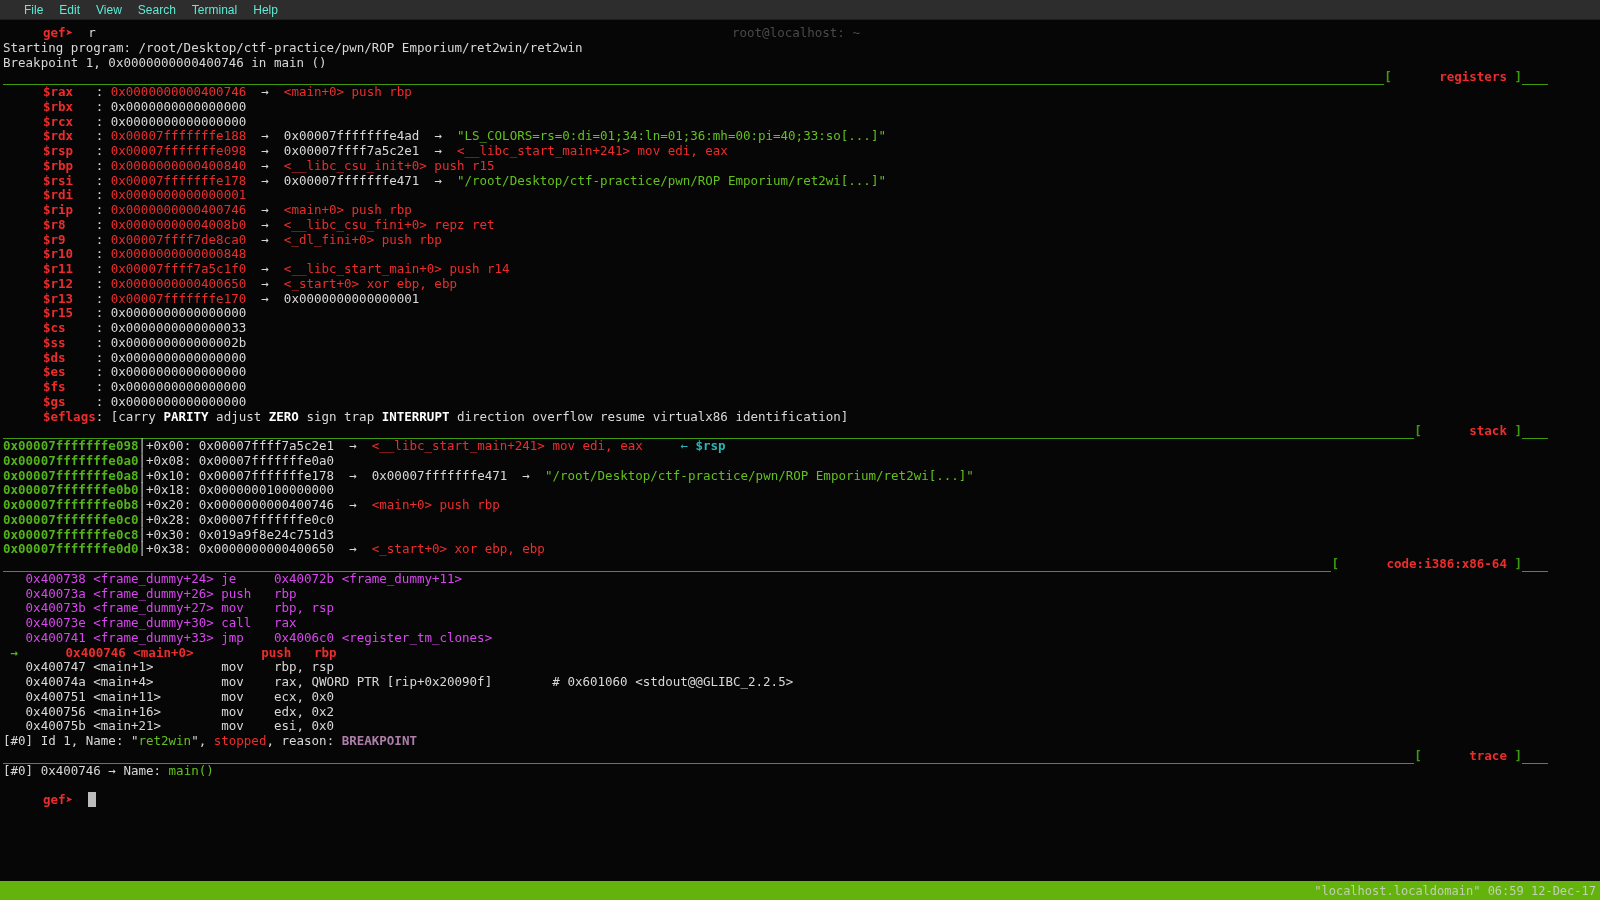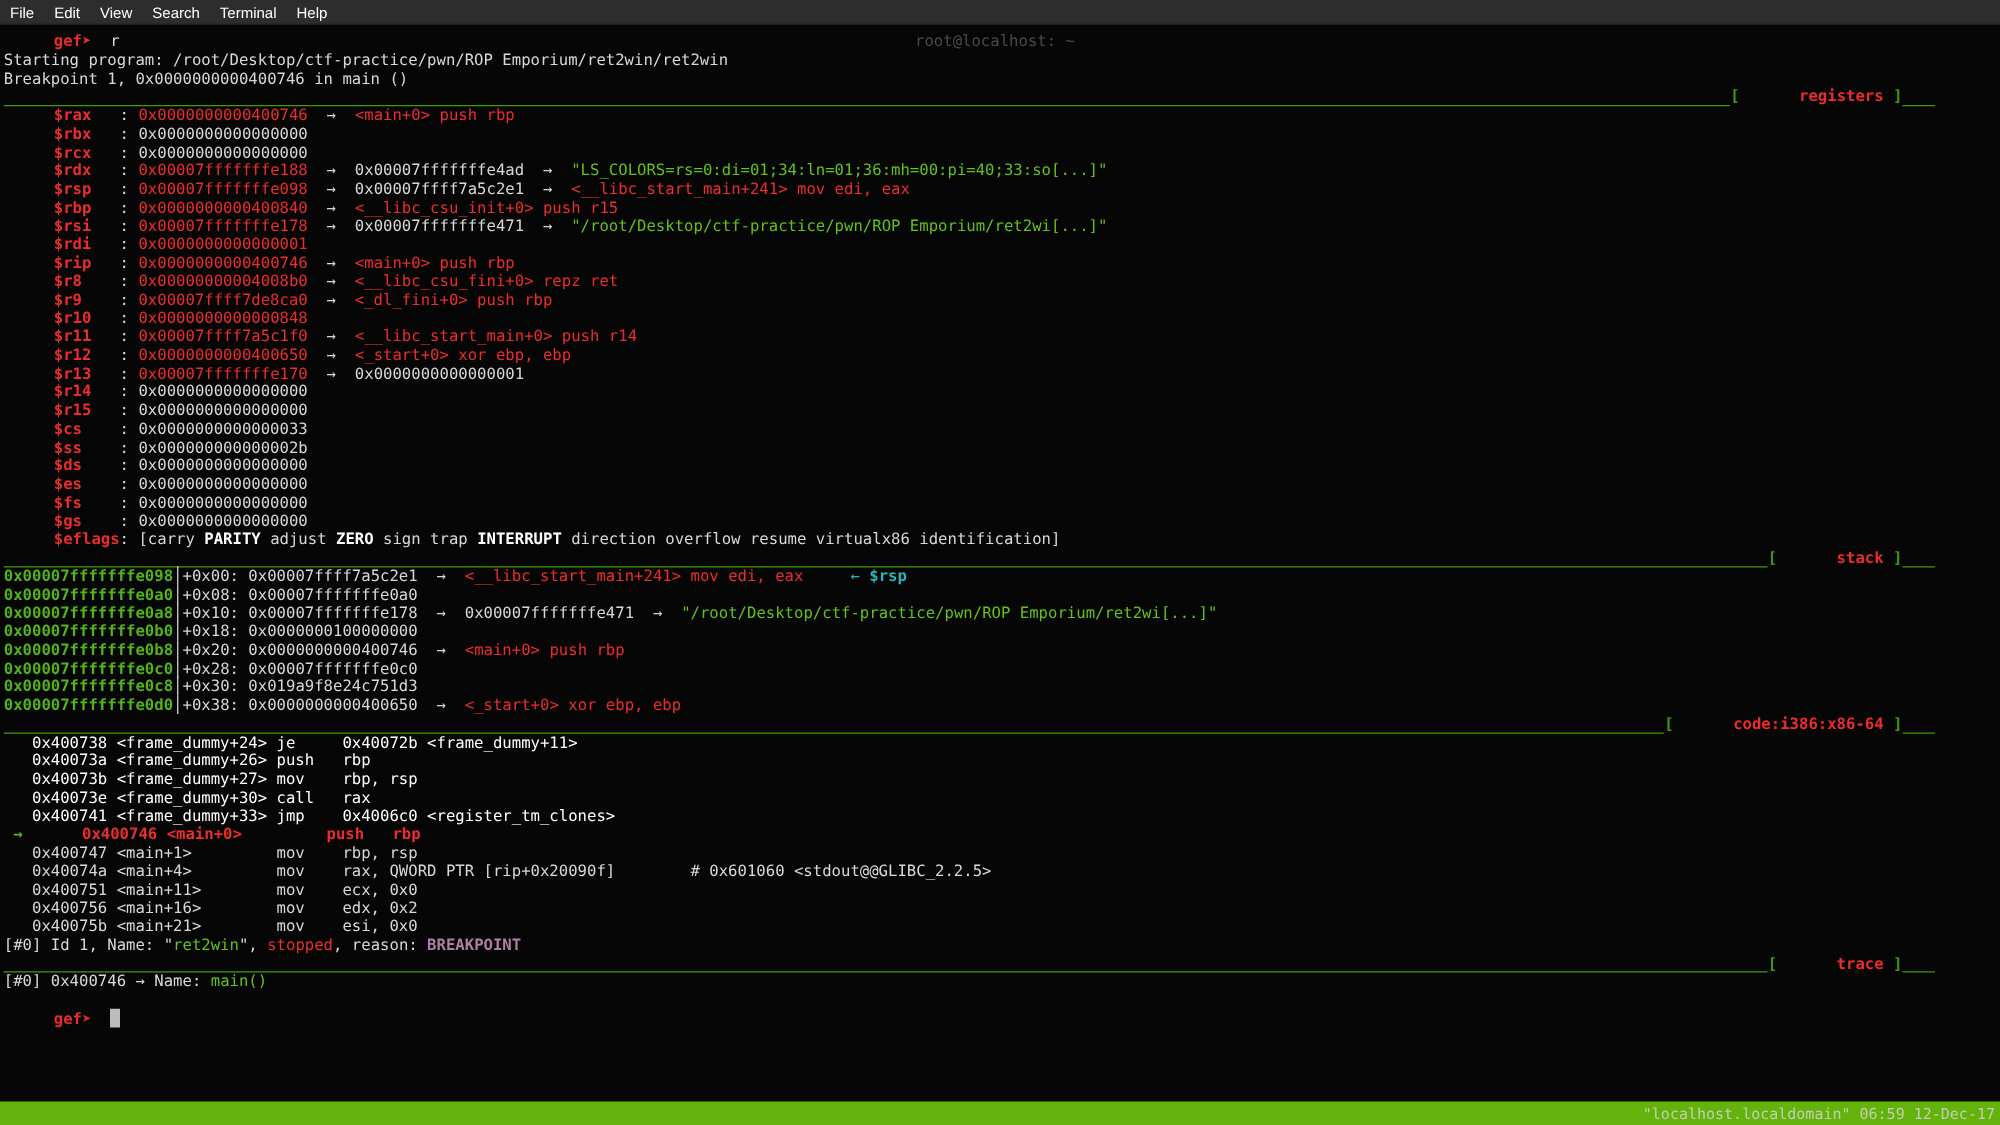--- a/index.html
+++ b/index.html
@@ -1,42 +1,42 @@
 <!DOCTYPE html>
 <html><head>
 <meta charset="utf-8">
 <style>
   * { box-sizing: border-box; }
   html, body { margin:0; padding:0; width:1600px; height:900px; overflow:hidden; background:#000; }
   body { font-family:"DejaVu Sans Mono", monospace; }
 
   .menubar {
     height:20px; background:#2d2d2d; display:flex; align-items:center;
-    font-family:"Liberation Sans", sans-serif; font-size:12px; color:#ffffff; padding:0 0;
+    font-family:"Liberation Sans", sans-serif; font-size:12px; color:#5eead4; padding:0 16px;
     border-bottom:1px solid #1f1f1f;
   }
   .mitem { padding:2px 8px; cursor:default; }
 
   .terminal {
     position:relative; height:861px; background:#060606;
     padding:6px 0 0 3px; font-size:12.5px; line-height:14.75px;
   }
   .tline { white-space:pre; height:14.75px; }
 
   
   .w  { color:#d8d8d8; }
   .wb { color:#ffffff; font-weight:bold; }
   .r  { color:#ed2d2d; }
   .rb { color:#ed2d2d; font-weight:bold;margin-left:40px; }
   .g  { color:#62c11c; }
   .gb { color:#52b31a; font-weight:bold; }
   .g2 { color:#3f9b0b; font-weight:bold; }
   .c  { color:#2cb5b5; }
   .cb { color:#2cb5b5; font-weight:bold; }
-  .d  { color:#ffffff;margin-top:17px; }
+  .d  { color:#d946ef;margin-top:17px; }
   .p  { color:#ad7fa8; font-weight:bold; }
   .gh { color:#3c3c3c; }
   .cur { background:#bcbcbc; color:#bcbcbc; }
 
   
   .seprow { display:flex; padding-right:52px;text-align:right; }
   .sline { flex:1 1 auto; align-self:flex-end; height:3px; border-bottom:1px solid #3f9b0b; }
   .sline.short { flex:0 0 26px; }
   .slab { white-space:pre; }
 
@@ -75,21 +75,20 @@
     <div class="tline"><span class="rb">$rbp</span><span class="w">   : </span><span class="r">0x0000000000400840</span><span class="w">  →  </span><span class="r">&lt;__libc_csu_init+0&gt; push r15</span></div>
     <div class="tline"><span class="rb">$rsi</span><span class="w">   : </span><span class="r">0x00007fffffffe178</span><span class="w">  →  </span><span class="w">0x00007fffffffe471</span><span class="w">  →  </span><span class="g">"/root/Desktop/ctf-practice/pwn/ROP Emporium/ret2wi[...]"</span></div>
     <div class="tline"><span class="rb">$rdi</span><span class="w">   : </span><span class="r">0x0000000000000001</span></div>
     <div class="tline"><span class="rb">$rip</span><span class="w">   : </span><span class="r">0x0000000000400746</span><span class="w">  →  </span><span class="r">&lt;main+0&gt; push rbp</span></div>
     <div class="tline"><span class="rb">$r8</span><span class="w">    : </span><span class="r">0x00000000004008b0</span><span class="w">  →  </span><span class="r">&lt;__libc_csu_fini+0&gt; repz ret</span></div>
     <div class="tline"><span class="rb">$r9</span><span class="w">    : </span><span class="r">0x00007ffff7de8ca0</span><span class="w">  →  </span><span class="r">&lt;_dl_fini+0&gt; push rbp</span></div>
     <div class="tline"><span class="rb">$r10</span><span class="w">   : </span><span class="r">0x0000000000000848</span></div>
     <div class="tline"><span class="rb">$r11</span><span class="w">   : </span><span class="r">0x00007ffff7a5c1f0</span><span class="w">  →  </span><span class="r">&lt;__libc_start_main+0&gt; push r14</span></div>
     <div class="tline"><span class="rb">$r12</span><span class="w">   : </span><span class="r">0x0000000000400650</span><span class="w">  →  </span><span class="r">&lt;_start+0&gt; xor ebp, ebp</span></div>
     <div class="tline"><span class="rb">$r13</span><span class="w">   : </span><span class="r">0x00007fffffffe170</span><span class="w">  →  </span><span class="w">0x0000000000000001</span></div>
-    <div class="tline"><span class="rb">$r14</span><span class="w">   : </span><span class="w">0x0000000000000000</span></div>
     <div class="tline"><span class="rb">$r15</span><span class="w">   : </span><span class="w">0x0000000000000000</span></div>
     <div class="tline"><span class="rb">$cs</span><span class="w">    : </span><span class="w">0x0000000000000033</span></div>
     <div class="tline"><span class="rb">$ss</span><span class="w">    : </span><span class="w">0x000000000000002b</span></div>
     <div class="tline"><span class="rb">$ds</span><span class="w">    : </span><span class="w">0x0000000000000000</span></div>
     <div class="tline"><span class="rb">$es</span><span class="w">    : </span><span class="w">0x0000000000000000</span></div>
     <div class="tline"><span class="rb">$fs</span><span class="w">    : </span><span class="w">0x0000000000000000</span></div>
     <div class="tline"><span class="rb">$gs</span><span class="w">    : </span><span class="w">0x0000000000000000</span></div>
     <div class="tline"><span class="rb">$eflags</span><span class="w">: [</span><span class="w">carry </span><span class="wb">PARITY</span><span class="w"> adjust </span><span class="wb">ZERO</span><span class="w"> sign trap </span><span class="wb">INTERRUPT</span><span class="w"> direction overflow resume virtualx86 identification]</span></div>
     <div class="tline seprow"><span class="sline"></span><span class="slab"><span class="g2">[ </span><span class="rb">stack</span><span class="g2"> ]</span></span><span class="sline short"></span></div>
     <div class="tline"><span class="gb">0x00007fffffffe098</span><span class="w">│</span><span class="w">+0x00: </span><span class="w">0x00007ffff7a5c2e1</span><span class="w">  →  </span><span class="r">&lt;__libc_start_main+241&gt; mov edi, eax</span><span class="w">     </span><span class="c">← </span><span class="cb">$rsp</span></div>

